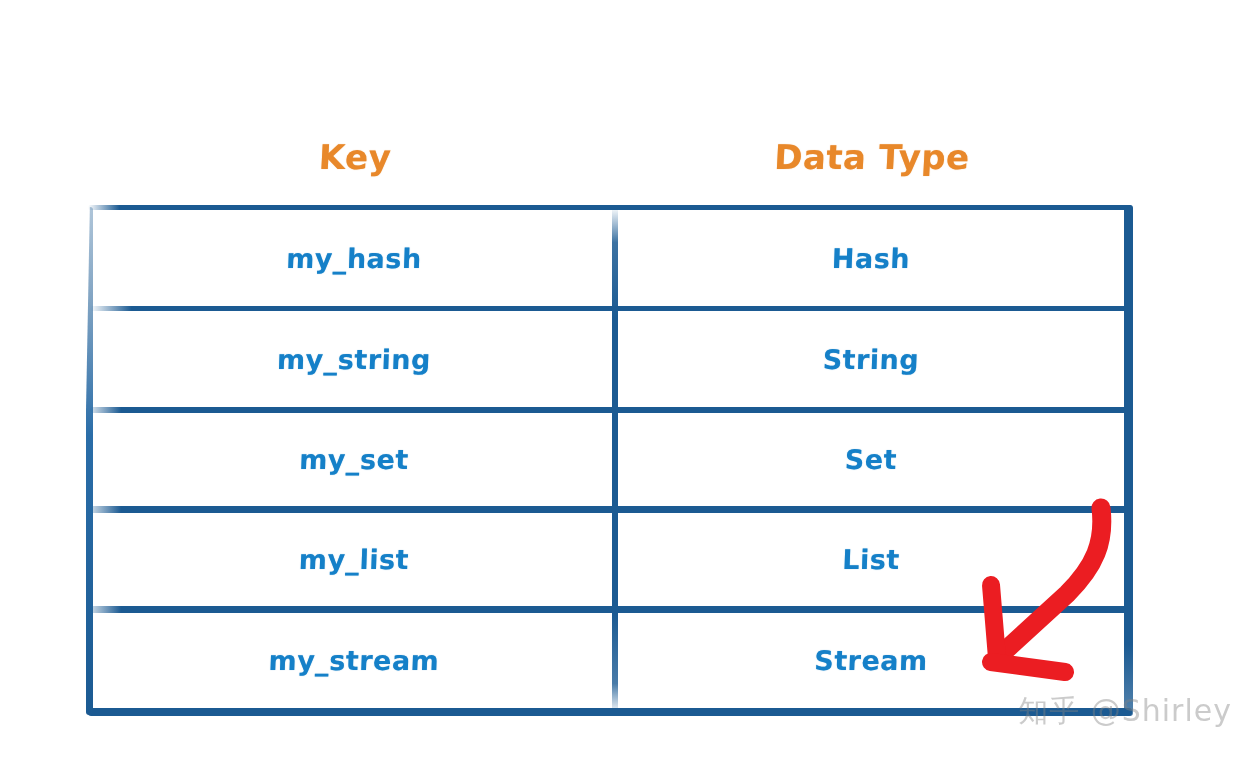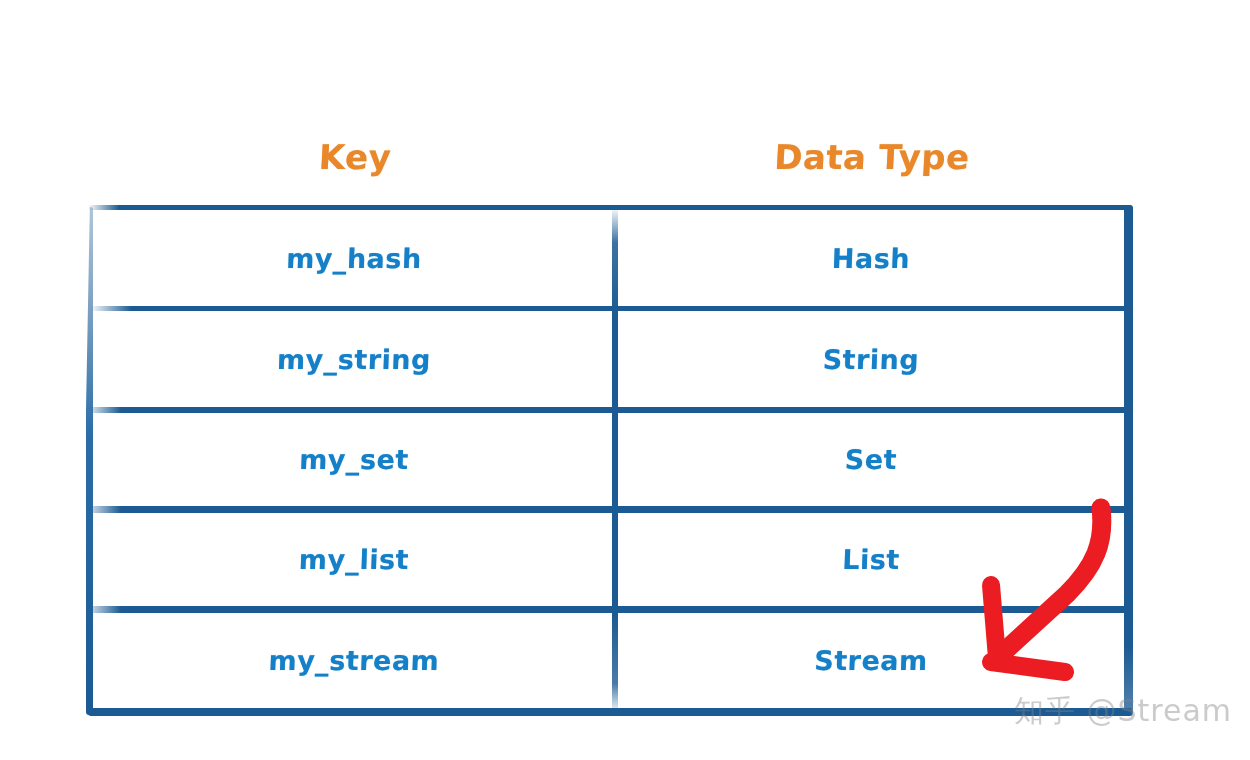--- a/index.html
+++ b/index.html
@@ -169,15 +169,15 @@
     <div class="cell key-cell row-4">my_stream</div>
     <div class="cell type-cell row-4">Stream</div>
   </div>
 
   <svg id="annotation-arrow" viewBox="0 0 180 200">
     <path d="M146 18 C150 52, 140 76, 112 104 L 42 168" fill="none" stroke="#eb1d22" stroke-width="19" stroke-linecap="round" stroke-linejoin="round"></path>
     <path d="M42 168 L 36 95" fill="none" stroke="#eb1d22" stroke-width="18" stroke-linecap="round"></path>
     <path d="M36 172 L 110 182" fill="none" stroke="#eb1d22" stroke-width="18" stroke-linecap="round"></path>
   </svg>
 
-  <div id="watermark">知乎 @Stream</div>
+  <div id="watermark">知乎 @Shirley</div>
 
 </div>
 
 </body></html>

